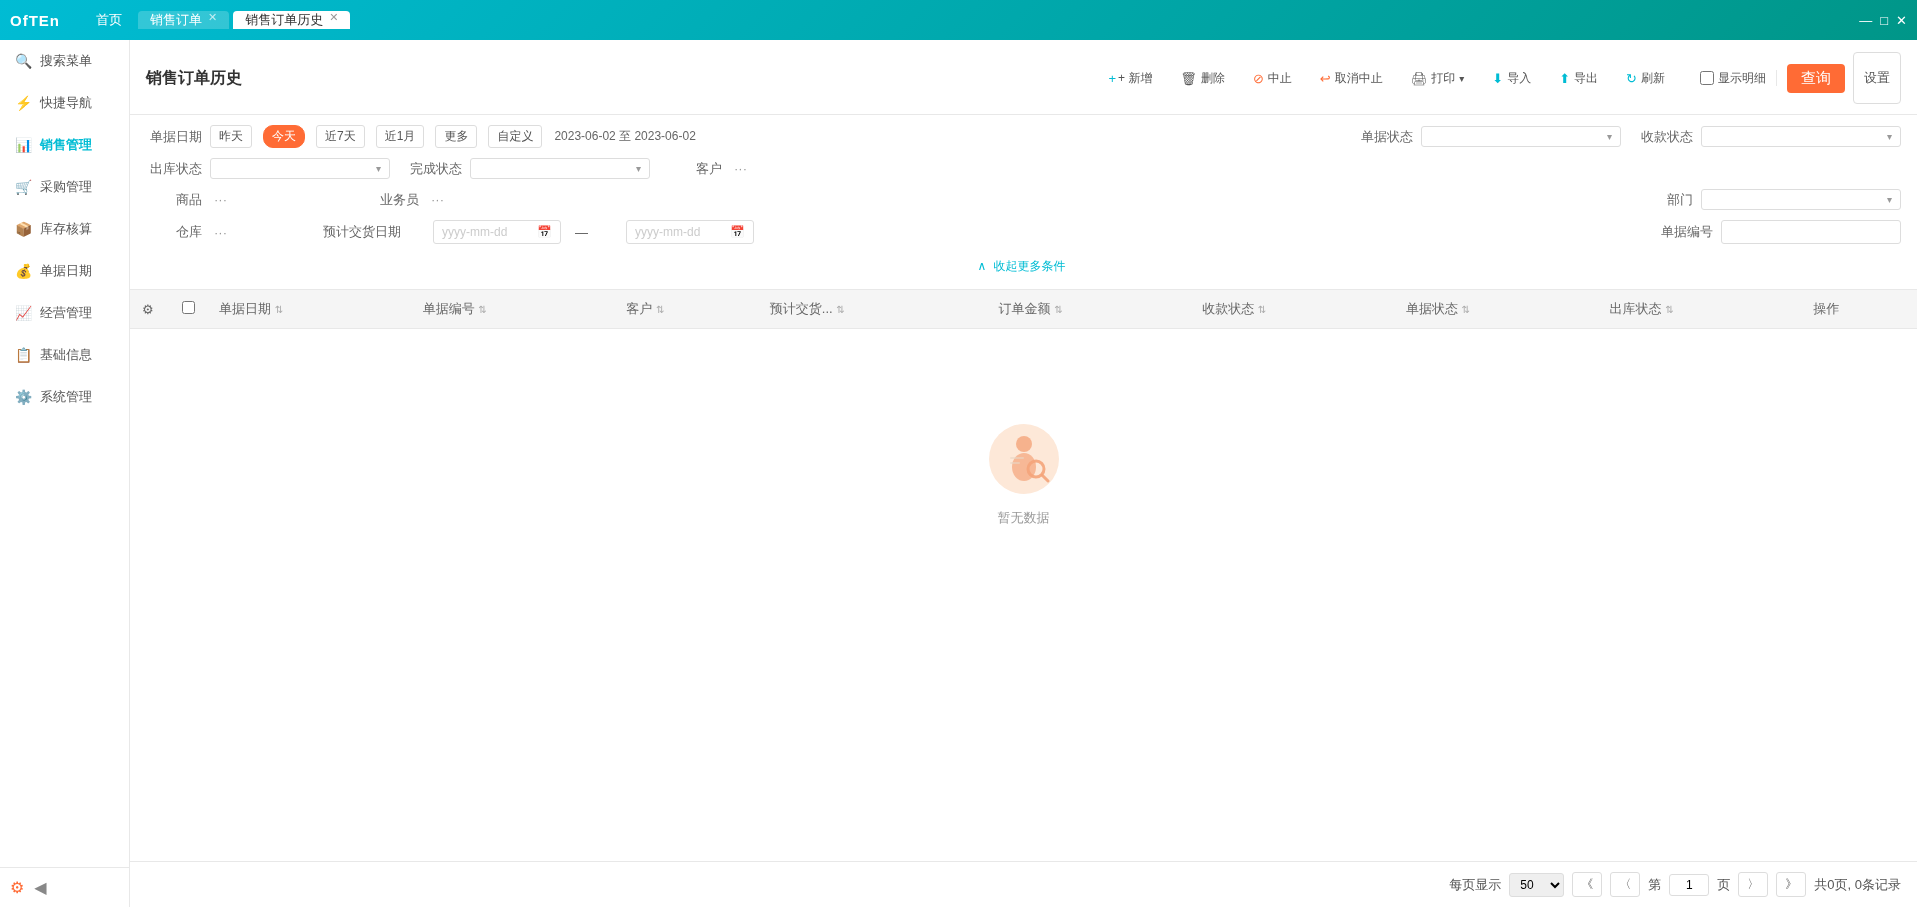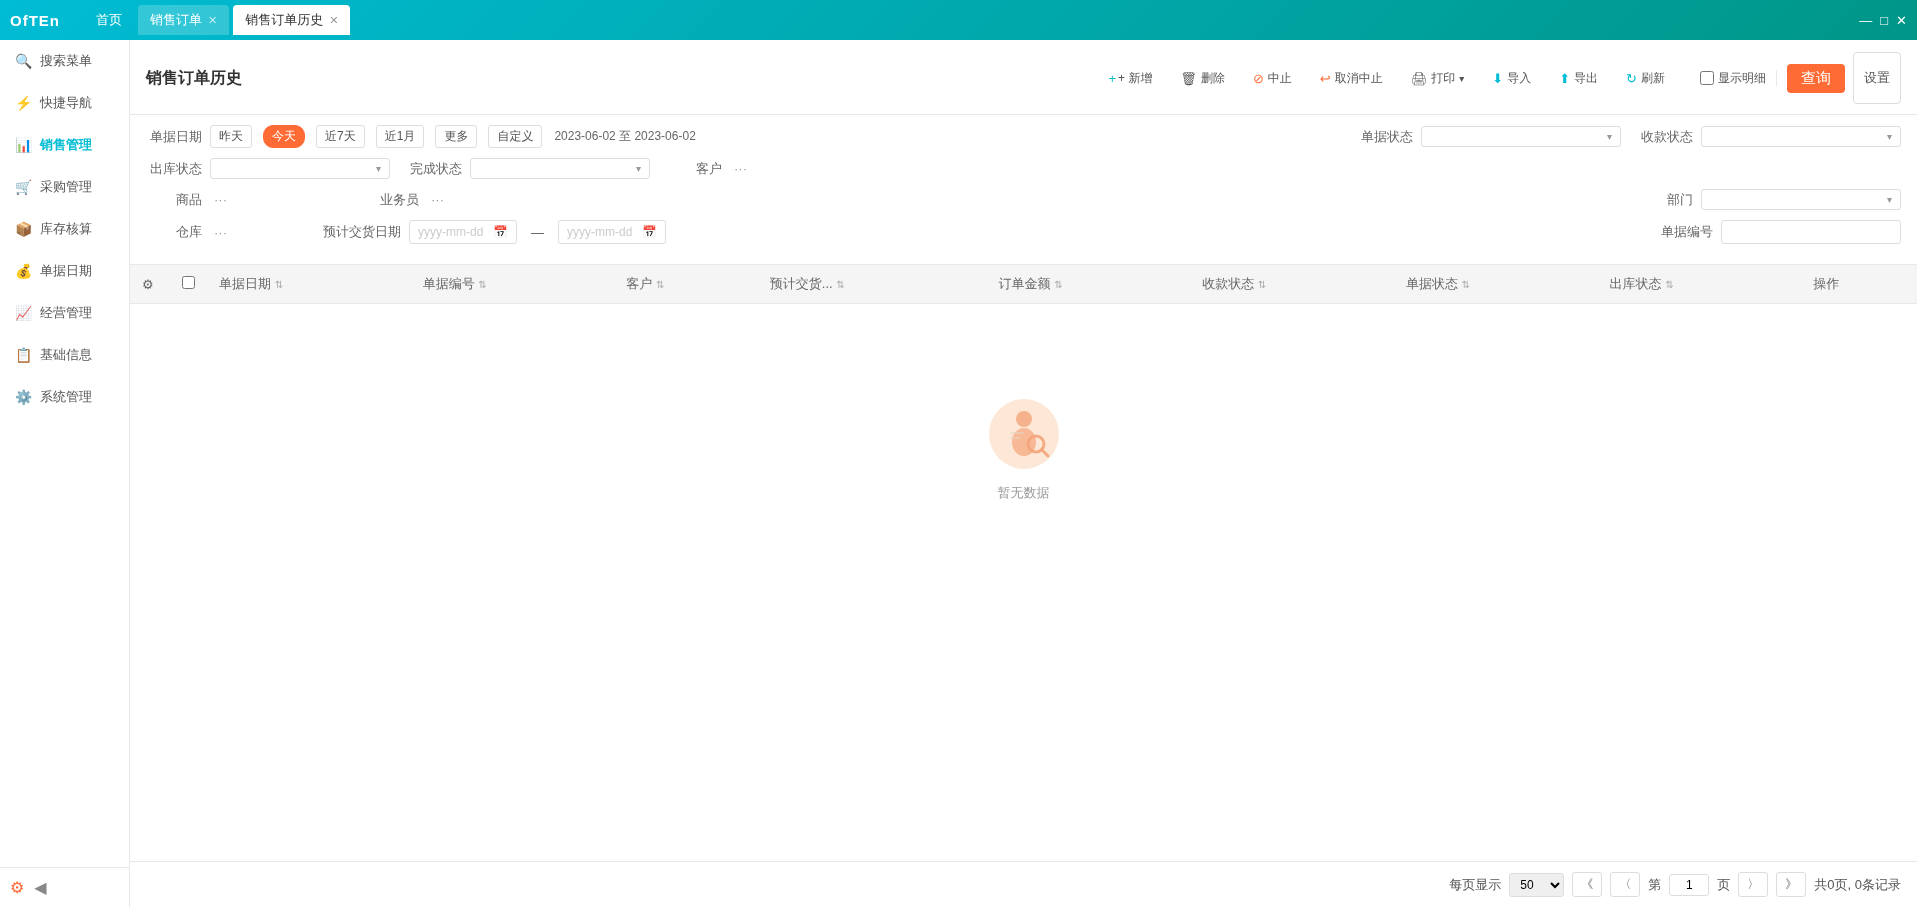--- a/index.html
+++ b/index.html
@@ -1,20 +1,20 @@
 <!DOCTYPE html>
 <html><head>
   <meta charset="utf-8">
   <style>
     * { margin: 0; padding: 0; box-sizing: border-box; }
     body { font-family: 'Microsoft YaHei', Arial, sans-serif; font-size: 13px; color: #333; background: #f5f5f5; display: flex; flex-direction: column; height: 907px; overflow: hidden; }
 
     
     .top-bar { height: 40px; background: linear-gradient(135deg, #00bcd4, #009688); display: flex; align-items: center; padding: 0 10px; flex-shrink: 0; }
-    .top-bar .tab { display: flex; align-items: center; height: 30px; padding: 0 12px; border-radius: 4px 4px 0 0; font-size: 13px; color: #fff; cursor: pointer; margin-right: 2px; }
+    .top-bar .tab { display: flex; height: 18px; padding: 0 12px; border-radius: 4px 4px 0 0; font-size: 13px; color: #fff; cursor: pointer; margin-right: 2px; }
     .top-bar .tab.active { background: #fff; color: #333; }
     .top-bar .tab .close-icon { margin-left: 6px; font-size: 11px; color: #999; cursor: pointer; }
     .top-bar .tab:not(.active) .close-icon { color: rgba(255,255,255,0.7); }
     .top-bar-right { margin-left: auto; display: flex; align-items: center; gap: 8px; color: #fff; font-size: 13px; }
     .top-brand { color: #fff; font-weight: bold; font-size: 15px; margin-right: 20px; letter-spacing: 1px; }
 
     
     .main-layout { display: flex; flex: 1; overflow: hidden; }
 
     
@@ -46,21 +46,21 @@
     .filter-label { color: #666; font-size: 13px; white-space: nowrap; min-width: 56px; text-align: right; }
     .filter-value { display: flex; align-items: center; gap: 4px; }
     .date-buttons { display: flex; align-items: flex-start; gap: 11px; }
     .date-btn { padding: 2px 8px; border: 1px solid #ddd; border-radius: 3px; cursor: pointer; font-size: 12px; background: #fff; color: #555; }
     .date-btn.active { background: #ff6b35; color: #fff; border-color: #ff6b35; border-radius: 10px; }
     .filter-select { display: flex; align-items: center; border: 1px solid #ddd; border-radius: 3px; padding: 4px 8px; min-width: 180px; cursor: pointer; background: #fff; }
     .filter-select-text { flex: 1; color: #999; font-size: 12px; }
     .filter-select-arrow { color: #999; font-size: 10px; }
     .filter-dots { color: #999; cursor: pointer; margin-left: 4px; }
     .filter-input { border: 1px solid #ddd; border-radius: 3px; padding: 4px 8px; font-size: 12px; outline: none; }
-    .filter-date-input { border: 1px solid #ddd; border-radius: 3px; padding: 4px 8px; font-size: 12px; color: #999; width: 108px; display: flex; align-items: center; justify-content: space-between; cursor: pointer; background: #fff; }
+    .filter-date-input { border: 1px solid #ddd; border-radius: 3px; padding: 4px 8px; font-size: 12px; color: #999; width: 128px; display: flex; align-items: center; justify-content: space-between; cursor: pointer; background: #fff; margin-left: 24px; }
     .filter-date-sep { margin: 0 6px; color: #555; }
     .collapse-more { text-align: center; color: #00bcd4; font-size: 12px; cursor: pointer; padding: 4px 0; }
     .collapse-more span { margin-right: 4px; }
 
     
     .table-area { flex: 1; overflow: auto; background: #fff; margin: 0; }
     .data-table { width: 100%; border-collapse: collapse; font-size: 13px; }
     .data-table th { background: #f5f5f5; padding: 10px 12px; text-align: left; font-weight: normal; color: #666; border-bottom: 1px solid #e8e8e8; white-space: nowrap; }
     .data-table th .sort-icon { color: #aaa; font-size: 10px; }
     .data-table td { padding: 10px 12px; border-bottom: 1px solid #f0f0f0; }
@@ -292,20 +292,24 @@
             <span style="color:#ccc; font-size:12px;">yyyy-mm-dd</span>
             <span style="color:#aaa;">📅</span>
           </div>
         </div>
         <div class="filter-item" style="margin-left:auto; min-width:220px;">
           <span class="filter-label">单据编号</span>
           <input class="filter-input" style="min-width: 180px;" type="text">
         </div>
       </div>
 
+      <div class="collapse-more">
+        <span>∧</span>
+        <span>收起更多条件</span>
+      </div>
     </div>
 
     <div class="table-area">
       <table class="data-table">
         <thead>
           <tr>
             <th class="th-settings"><span>⚙</span></th>
             <th class="th-checkbox"><input type="checkbox" style=""></th>
             <th><span>单据日期</span> <span class="sort-icon">⇅</span></th>
             <th><span>单据编号</span> <span class="sort-icon">⇅</span></th>

